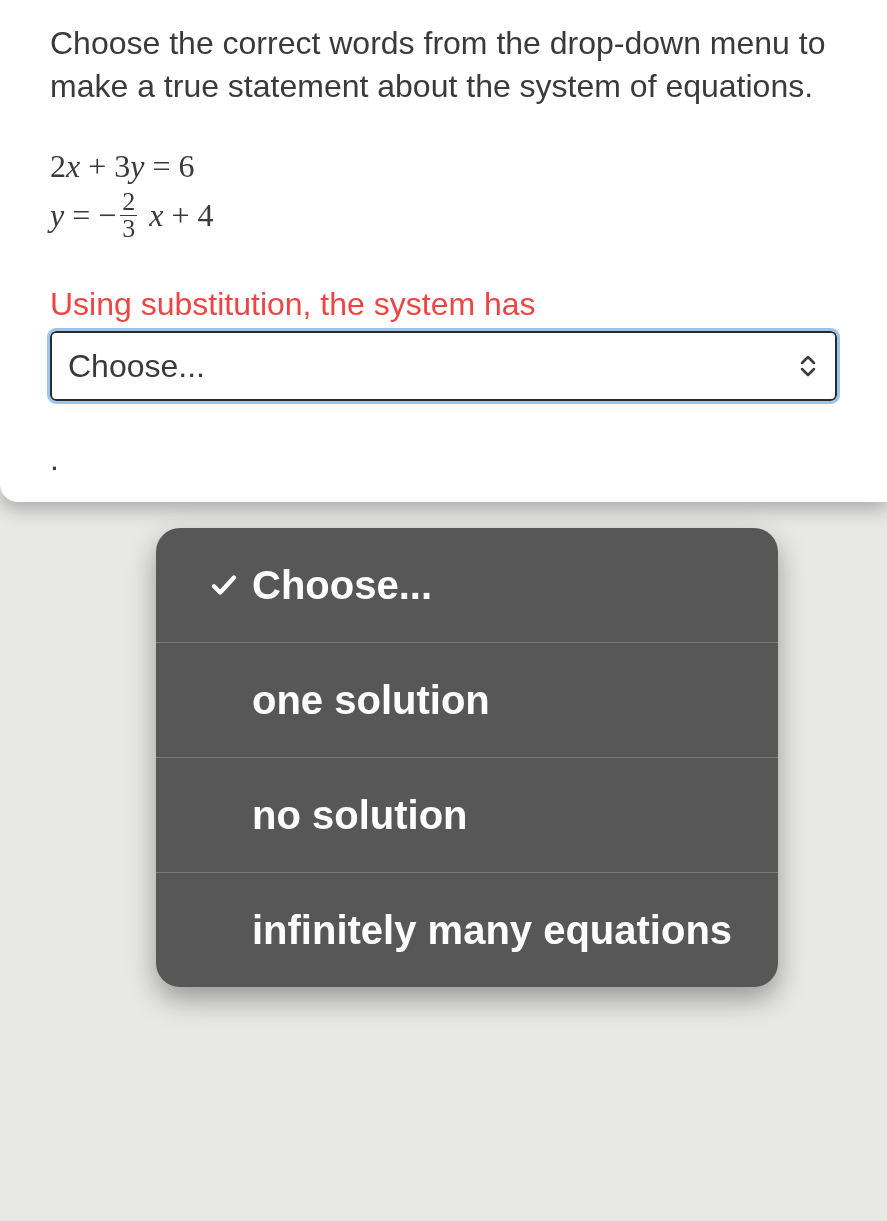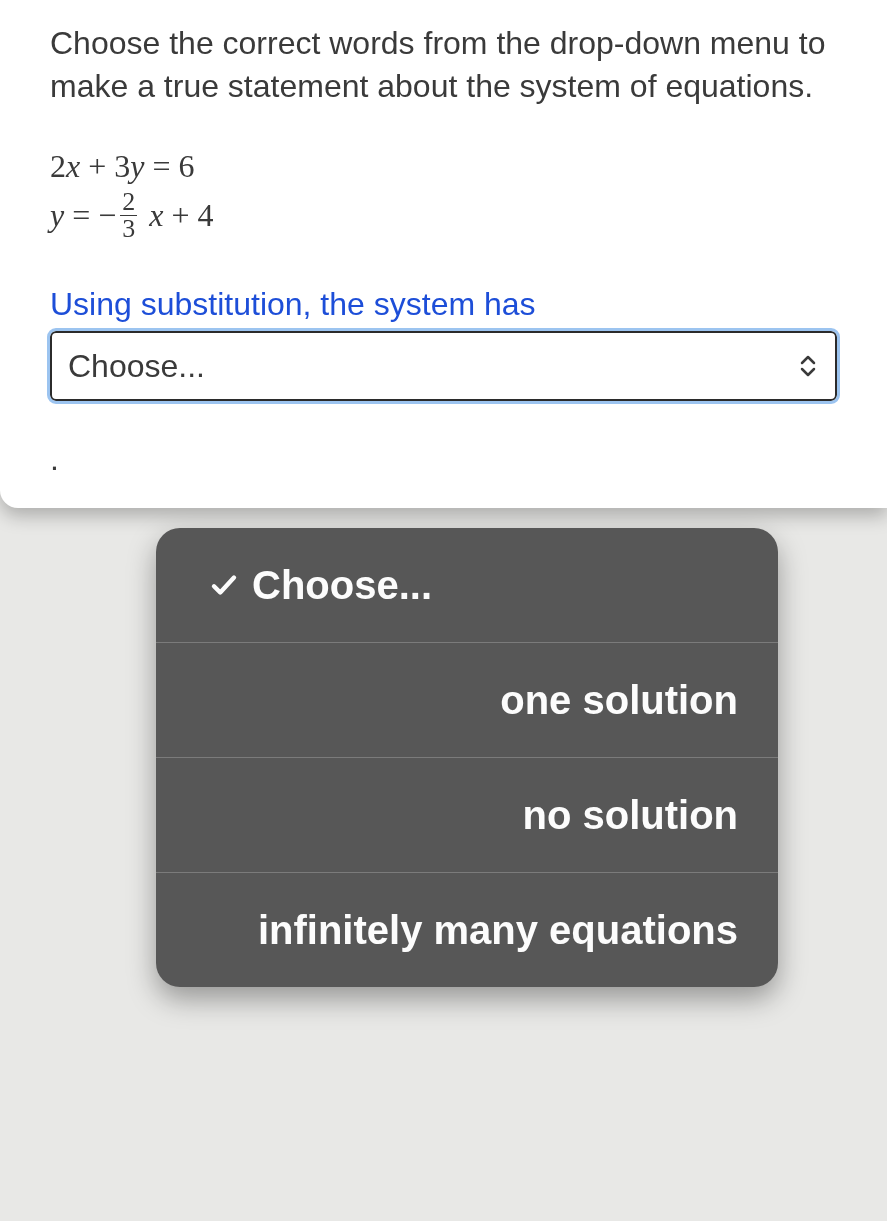--- a/index.html
+++ b/index.html
@@ -6,21 +6,21 @@
     margin: 0;
     padding: 0;
     width: 887px;
     height: 1221px;
     font-family: -apple-system, BlinkMacSystemFont, "Segoe UI", Helvetica, Arial, sans-serif;
     background: #e8e8e6;
     overflow: hidden;
   }
   .card {
     background: #ffffff;
-    padding: 22px 50px 30px 50px;
+    padding: 22px 50px 24px 50px;
     box-sizing: border-box;
     position: relative;
     box-shadow: 0 8px 18px rgba(0,0,0,0.25);
     border-bottom-left-radius: 18px;
   }
   .card::after {
     content: "";
     position: absolute;
     left: 0; right: 0; bottom: -10px;
     height: 20px;
@@ -52,21 +52,21 @@
     line-height: 1;
     font-style: normal;
     font-family: "Times New Roman", serif;
     margin: 0 4px;
     vertical-align: middle;
   }
   .frac .num { border-bottom: 1.5px solid #3a3a3a; padding: 0 2px; }
   .frac .den { padding: 0 2px; }
   .lead {
     font-size: 32px;
-    color: #1d4ed8;
+    color: #ef4444;
     margin-bottom: 8px;
   }
   .select {
     border: 2px solid #2b2b2b;
     border-radius: 6px;
     outline: 3px solid #9cc4f0;
     outline-offset: 0;
     height: 70px;
     display: flex;
     align-items: center;
@@ -112,21 +112,20 @@
     border-top: 1px solid rgba(255,255,255,0.22);
     cursor: pointer;
     line-height: 1.15;
   }
   .opt:first-child {
     border-top: none;
     font-weight: 600;
   }
   .opt:not(:first-child) {
     font-weight: 600;
-    justify-content: flex-end;
   }
   .check {
     width: 44px;
     flex: 0 0 44px;
     display: flex;
     justify-content: center;
     margin-right: 6px;
   }
   .check svg { width: 30px; height: 30px; }
   .opt .spacer {

